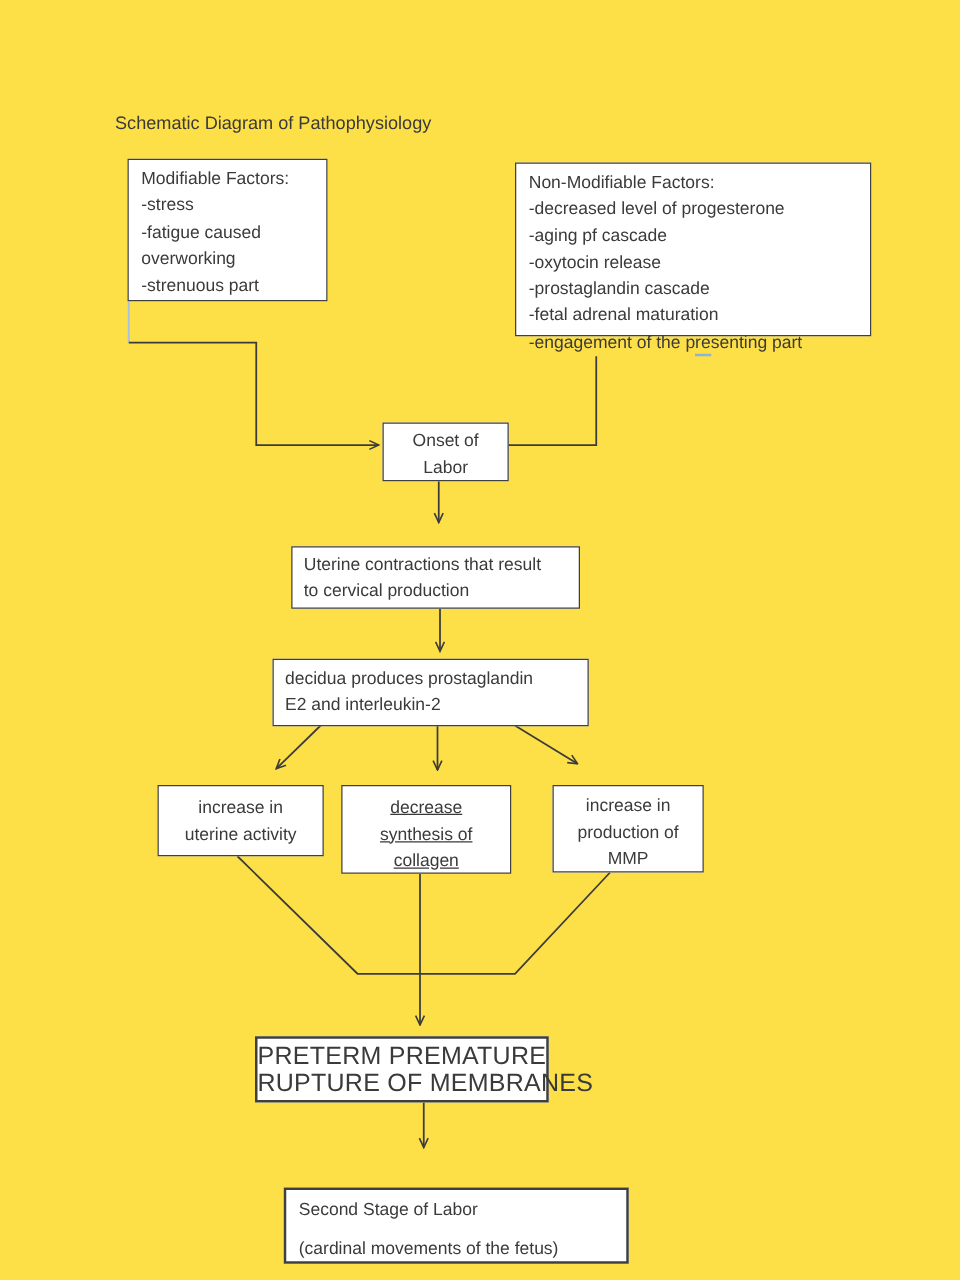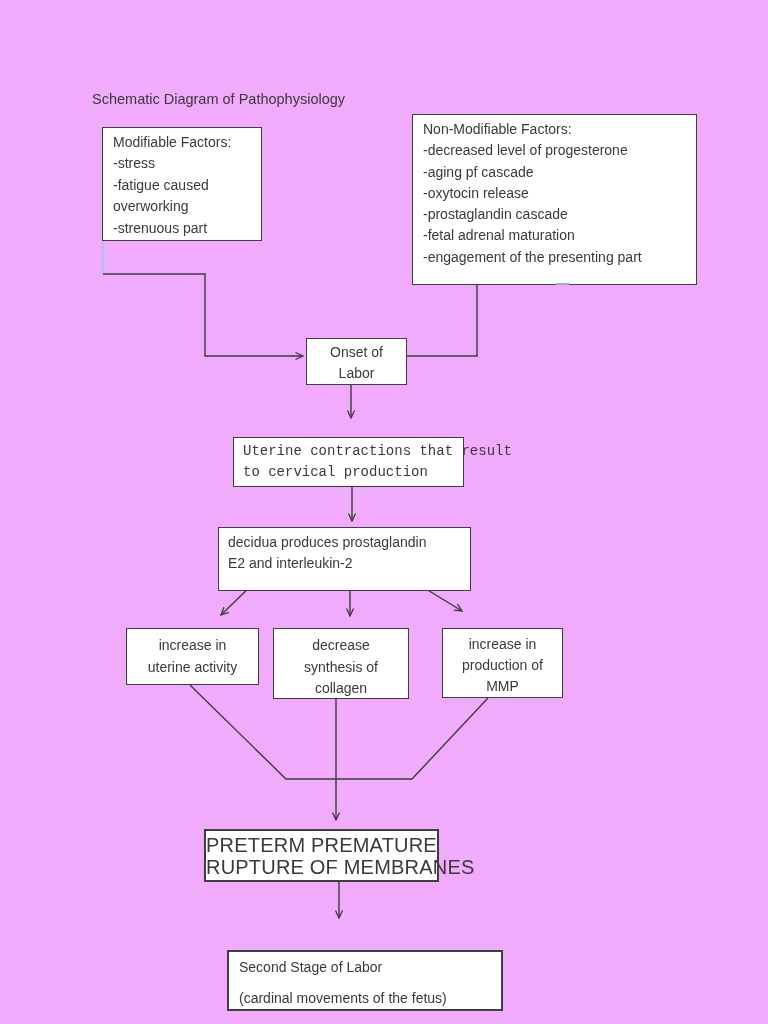--- a/index.html
+++ b/index.html
@@ -1,17 +1,17 @@
 <!DOCTYPE html>
 <html><head>
 <meta charset="utf-8">
 <style>
   html,body { margin:0; padding:0; background:#ffffff; }
   .page {
-    position:relative; width:768px; height:1024px; background:#f0abfc;
+    position:relative; width:768px; height:1024px; background:#fde047;
     font-family:"Liberation Sans", sans-serif; color:#3a3a3a; overflow:hidden;
   }
   .connectors { position:absolute; left:0; top:0; width:768px; height:1024px; }
   .page-title {
     position:absolute; left:92px; top:91px; font-size:14.5px; color:#3a3a3a;
     white-space:nowrap;
   }
   .box {
     position:absolute; box-sizing:border-box; background:#ffffff;
     border:1.5px solid #3f3f3f; font-size:14px; line-height:21.4px;
@@ -55,53 +55,53 @@
   <div class="page-title">Schematic Diagram of Pathophysiology</div>
 
   <div class="box" style="left:82px; top:127px; width:160px; height:114px; padding:4px 6px 0 10px;margin-left:20px;">
     <span class="ln">Modifiable Factors:</span>
     <span class="ln">-stress</span>
     <span class="ln">-fatigue caused</span>
     <span class="ln">overworking</span>
     <span class="ln">-strenuous part</span>
   </div>
 
-  <div class="box" style="left:412px; top:114px; width:285px; height:171px; padding:4px 6px 0 10px; line-height:21.3px;">
+  <div class="box" style="left:412px; top:130px; width:285px; height:139px; padding:4px 6px 0 10px; line-height:21.3px;">
     <span class="ln">Non-Modifiable Factors:</span>
     <span class="ln">-decreased level of progesterone</span>
     <span class="ln">-aging pf cascade</span>
     <span class="ln">-oxytocin release</span>
     <span class="ln">-prostaglandin cascade</span>
     <span class="ln">-fetal adrenal maturation</span>
     <span class="ln">-engagement of the presenting part</span>
   </div>
 
   <div class="blue-dash"></div>
 
   <div class="box centered" style="left:306px; top:338px; width:101px; height:47px; padding-top:3px; line-height:21px;">
     <span class="ln">Onset of</span>
     <span class="ln">Labor</span>
   </div>
 
-  <div class="box" style="left:233px; top:437px; width:231px; height:50px; padding:3px 0 0 9px; line-height:21px;font-family:Liberation Mono, monospace;">
+  <div class="box" style="left:233px; top:437px; width:231px; height:50px; padding:3px 0 0 9px; line-height:21px;">
     <span class="ln">Uterine contractions that result</span>
     <span class="ln">to cervical production</span>
   </div>
 
-  <div class="box" style="left:218px; top:527px; width:253px; height:64px; padding:4px 0 0 9px; line-height:21px;">
+  <div class="box" style="left:218px; top:527px; width:253px; height:54px; padding:4px 0 0 9px; line-height:21px;">
     <span class="ln">decidua produces prostaglandin</span>
     <span class="ln">E2 and interleukin-2</span>
   </div>
 
   <div class="box centered" style="left:126px; top:628px; width:133px; height:57px; padding-top:6px; line-height:21.5px;">
     <span class="ln">increase in</span>
     <span class="ln">uterine activity</span>
   </div>
 
-  <div class="box centered" style="left:273px; top:628px; width:136px; height:71px; padding-top:6px; line-height:21.5px;">
+  <div class="box centered" style="left:273px; top:628px; width:136px; height:71px; padding-top:6px; line-height:21.5px;text-decoration:underline;">
     <span class="ln">decrease</span>
     <span class="ln">synthesis of</span>
     <span class="ln">collagen</span>
   </div>
 
   <div class="box centered" style="left:442px; top:628px; width:121px; height:70px; padding-top:5px; line-height:21px;">
     <span class="ln">increase in</span>
     <span class="ln">production of</span>
     <span class="ln">MMP</span>
   </div>

